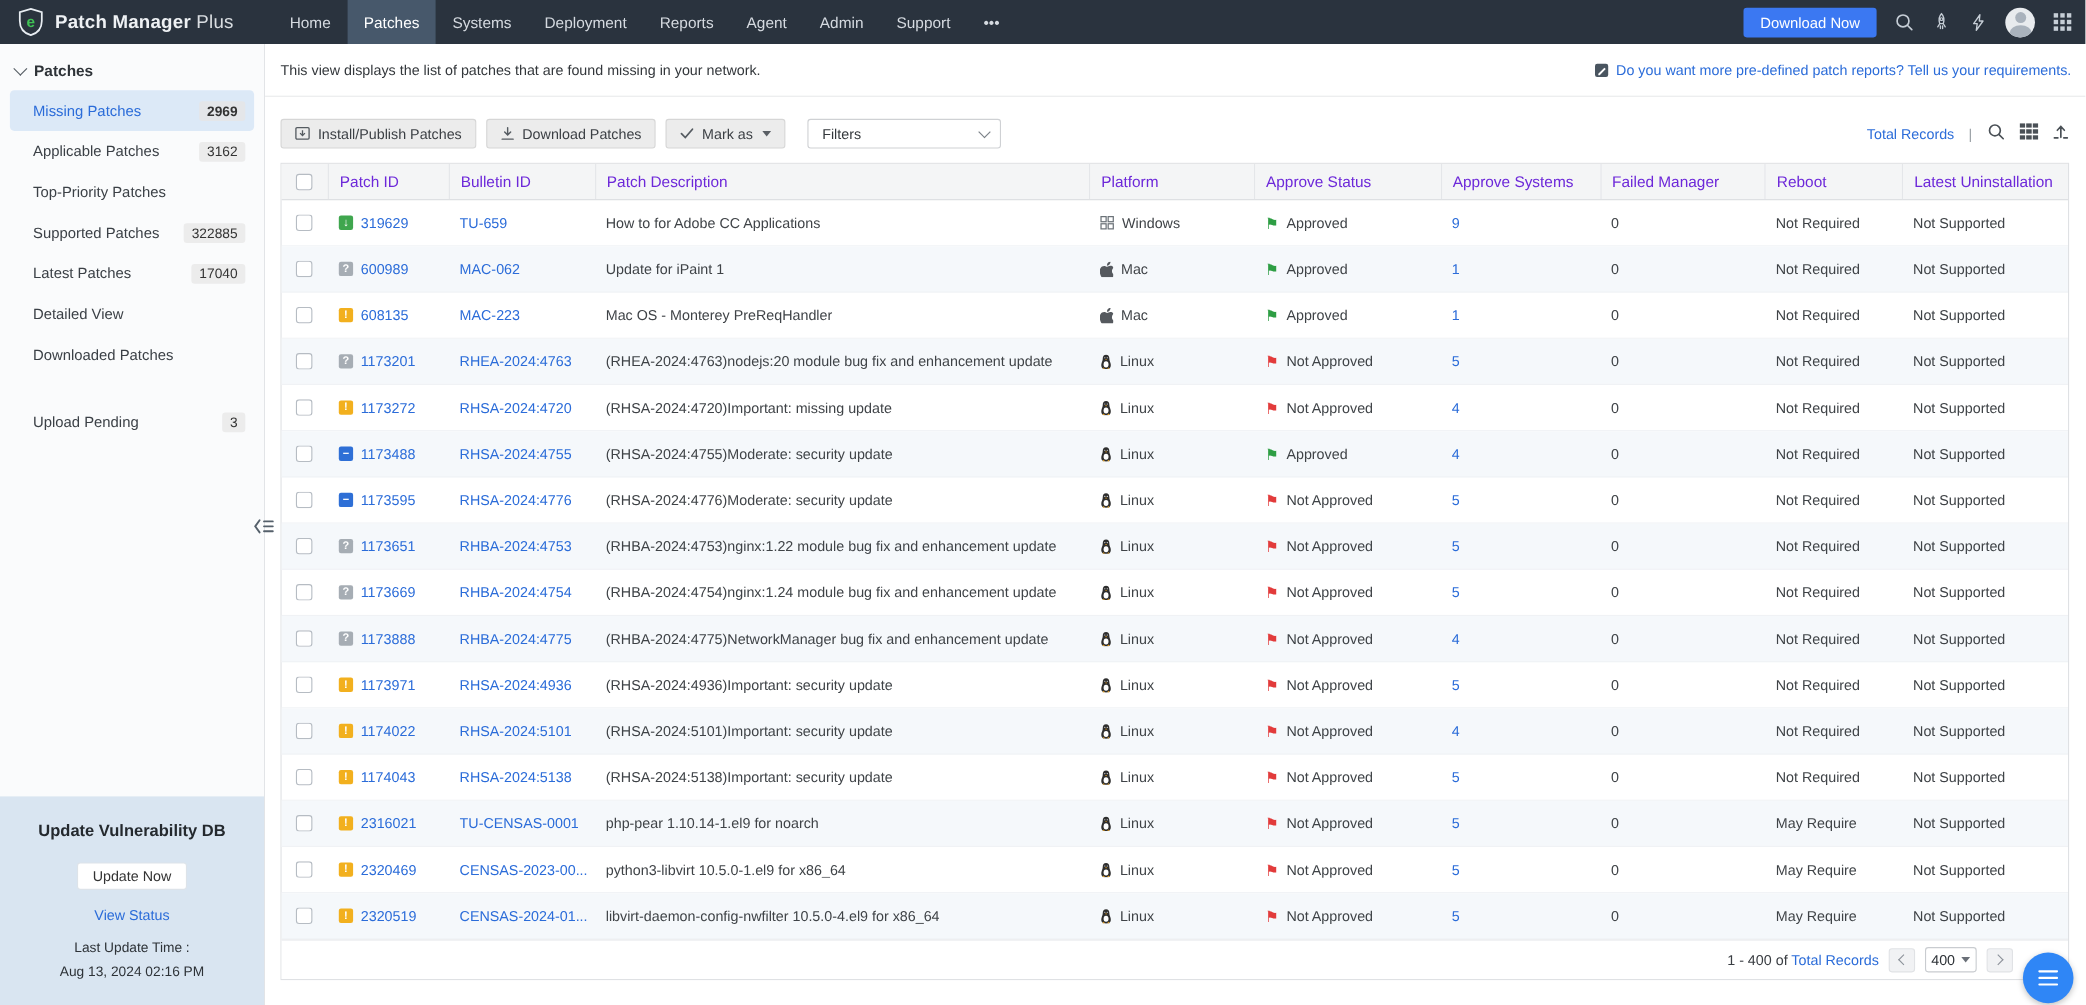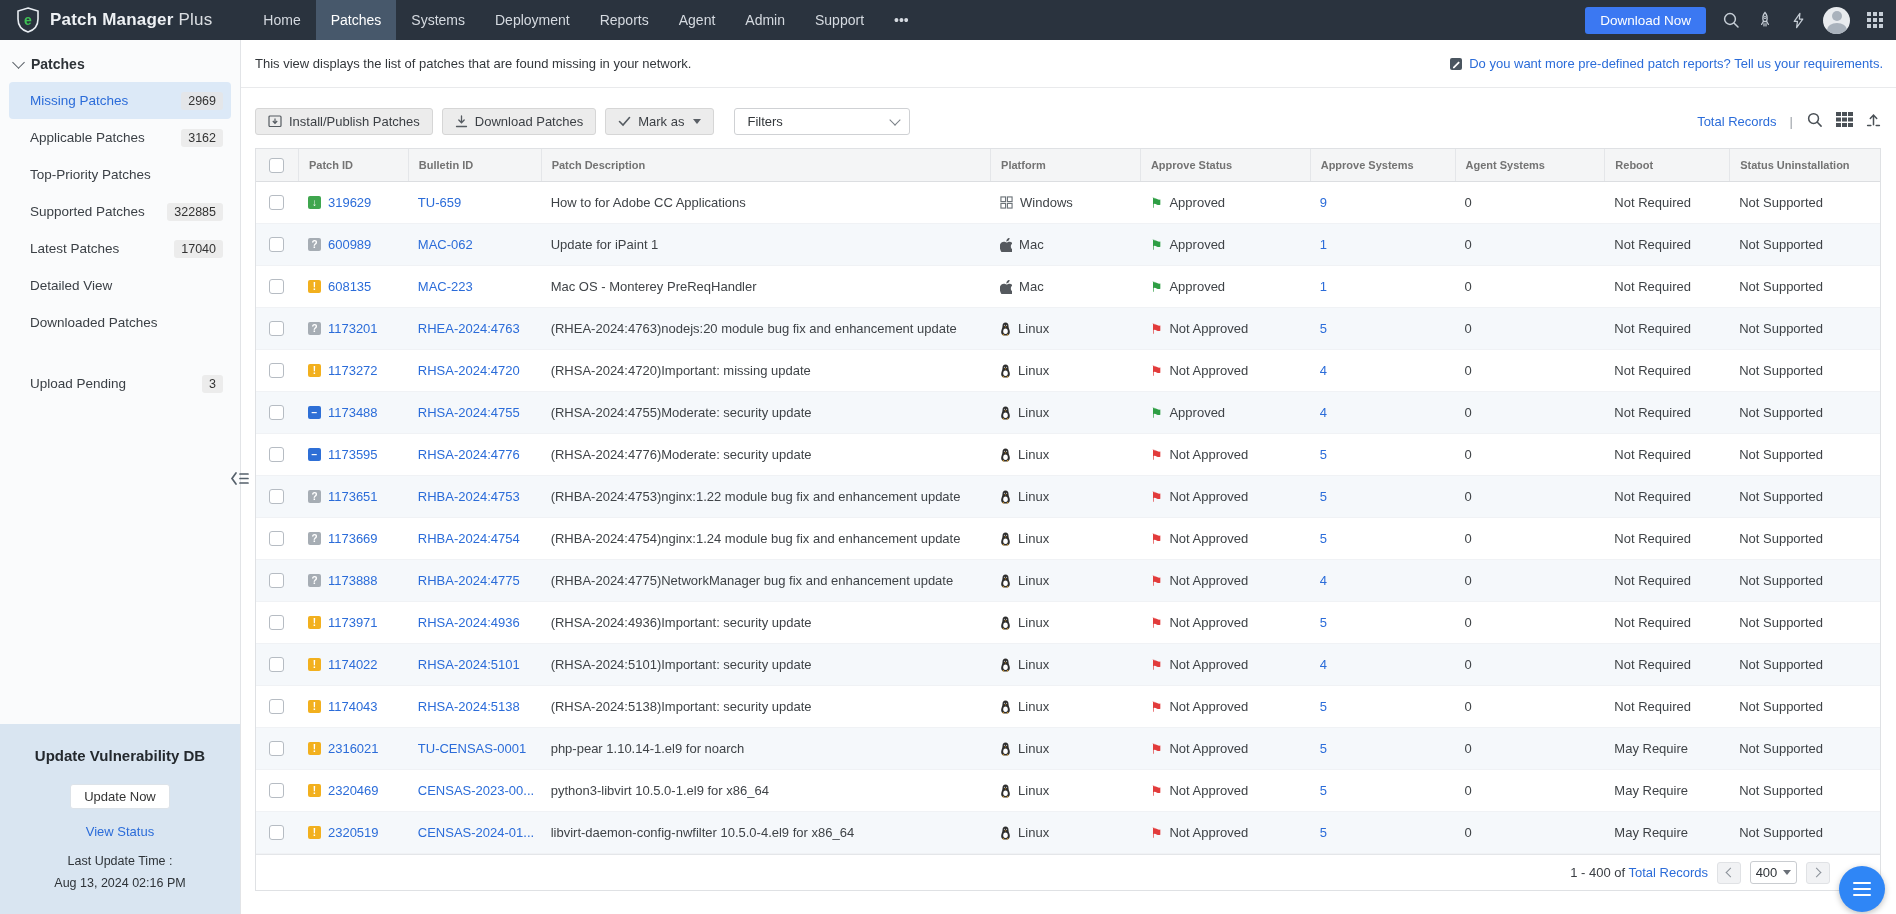--- a/index.html
+++ b/index.html
@@ -23,21 +23,21 @@
   .avatar::before { content:""; position:absolute; top:4px; left:8.5px; width:10px; height:10px; border-radius:50%; background:#a9b2bc; }
   .avatar::after { content:""; position:absolute; top:16px; left:3.5px; width:20px; height:14px; border-radius:50%; background:#a9b2bc; }
 
   
   .sidebar { position:absolute; top:40px; left:0; width:241px; bottom:0; background:#fafbfc; border-right:1px solid #e2e4e7; }
   .side-section-header { display:flex; align-items:center; gap:8px; padding:16px 14px 10px 14px; font-size:14px; font-weight:700; color:#2e3338; cursor:pointer; }
   .chev { width:9px; height:9px; border-right:1.6px solid #555c63; border-bottom:1.6px solid #555c63; transform:rotate(45deg); margin-top:-4px; }
   .side-item { display:flex; align-items:center; height:37px; margin:0 9px; padding:0 8px 0 21px; border-radius:4px; font-size:13.5px; color:#3b4046; cursor:pointer; }
   .side-item.active { background:#dce9f7; color:#2b6cd9; }
   .badge { margin-left:auto; background:#ececec; color:#333; border-radius:3px; padding:2px 7px; font-size:12.5px; }
-  .side-item.active .badge { background:#e4e6e9; }
+  .side-item.active .badge { background:#e4e6e9;font-weight:bold; }
   .attention { margin-top:24px; }
   .update-panel { position:absolute; bottom:0; left:0; width:100%; height:190px; background:#d9e5f1; text-align:center; padding-top:23px; }
   .update-title { font-size:15px; font-weight:700; color:#24292e; }
   .btn-update { margin-top:20px; background:#fff; border:1px solid #dde3e9; border-radius:3px; height:25px; padding:0 13px; font-size:13px; color:#333; cursor:pointer; font-family:inherit; }
   .view-status { display:block; margin-top:15px; color:#2b6cd9; font-size:13px; text-decoration:none; cursor:pointer; }
   .last-update { margin-top:12px; font-size:12.5px; color:#2e3338; line-height:1.75; }
 
   .collapse-handle { position:absolute; left:229px; top:468px; width:22px; height:22px; cursor:pointer; z-index:6; }
 
   
@@ -52,21 +52,21 @@
   .caret-down { width:0; height:0; border-left:4px solid transparent; border-right:4px solid transparent; border-top:5px solid #5a5f65; margin-left:2px; }
   .filters-select { display:flex; align-items:center; width:176px; height:27px; background:#fff; border:1px solid #cfd1d4; border-radius:3px; padding:0 10px 0 12px; font-size:13px; color:#33373b; cursor:pointer; margin-left:11px; }
   .filters-select .sel-chev { margin-left:auto; width:8px; height:8px; border-right:1.4px solid #7a8087; border-bottom:1.4px solid #7a8087; transform:rotate(45deg); margin-top:-4px; }
   .toolbar-right { margin-left:auto; display:flex; align-items:center; gap:13px; }
   .total-link { color:#2b6cd9; font-size:13px; text-decoration:none; cursor:pointer; }
   .sep { color:#9aa0a6; font-size:13px; }
 
   
   .table-wrap { margin:13px 15px 0 14px; width:1626px; border:1px solid #dfe1e4; }
   .thead { display:flex; height:33px; background:#f4f5f6; border-bottom:1px solid #dcdee1; align-items:center; }
-  .th { font-size:11px; font-weight:700; color:#737373; padding-left:10px; border-left:1px solid #e4e6e9; height:100%; display:flex; align-items:center; cursor:pointer; }
+  .th { font-size:14px; font-weight:400; color:#6d28d9; padding-left:10px; border-left:1px solid #e4e6e9; height:100%; display:flex; align-items:center; cursor:pointer; }
   .th:first-child { border-left:none; justify-content:center; padding-left:0; }
   .trow { display:flex; height:42px; align-items:center; border-bottom:1px solid #f0f2f5; }
   .trow:nth-child(even) { background:#f5f8fb; }
   .td { font-size:13px; color:#3f4347; padding-left:10px; display:flex; align-items:center; gap:7px; overflow:hidden; white-space:nowrap; }
   .td:first-child { justify-content:center; padding-left:0; }
   .cbx { width:15px; height:15px; border:1px solid #b6bcc3; border-radius:3px; background:#fff; cursor:pointer; flex:none; }
   .sev { width:13px; height:13px; border-radius:2px; color:#fff; font-size:10px; font-weight:700; display:inline-flex; align-items:center; justify-content:center; line-height:1; flex:none; }
   a.cell-link { color:#2b6cd9; text-decoration:none; cursor:pointer; overflow:hidden; text-overflow:ellipsis; white-space:nowrap; }
   .flag { font-size:14px; line-height:1; }
   .desc-text { overflow:hidden; text-overflow:ellipsis; }
@@ -279,23 +279,23 @@
       <div class="thead" id="table-head">
           <div class="th" style="width: 42px;">
             <span class="cbx"></span>
           </div>
           <div class="th" style="width: 110px;">Patch ID</div>
           <div class="th" style="width: 133px;">Bulletin ID</div>
           <div class="th" style="width: 450px;">Patch Description</div>
           <div class="th" style="width: 150px;">Platform</div>
           <div class="th" style="width: 170px;">Approve Status</div>
           <div class="th" style="width: 145px;">Approve Systems</div>
-          <div class="th" style="width: 150px;">Agent Systems</div>
+          <div class="th" style="width: 150px;">Failed Manager</div>
           <div class="th" style="width: 125px;">Reboot</div>
-          <div class="th" style="width: 151px;">Status Uninstallation</div>
+          <div class="th" style="width: 151px;">Latest Uninstallation</div>
         </div>
       <div id="table-body">
           <div class="trow">
             <div class="td" style="width:42px">
               <span class="cbx"></span>
             </div>
             <div class="td" style="width:110px">
               <span class="sev" style="background:#3fa64e">↓</span>
               <a class="cell-link">319629</a>
             </div>

